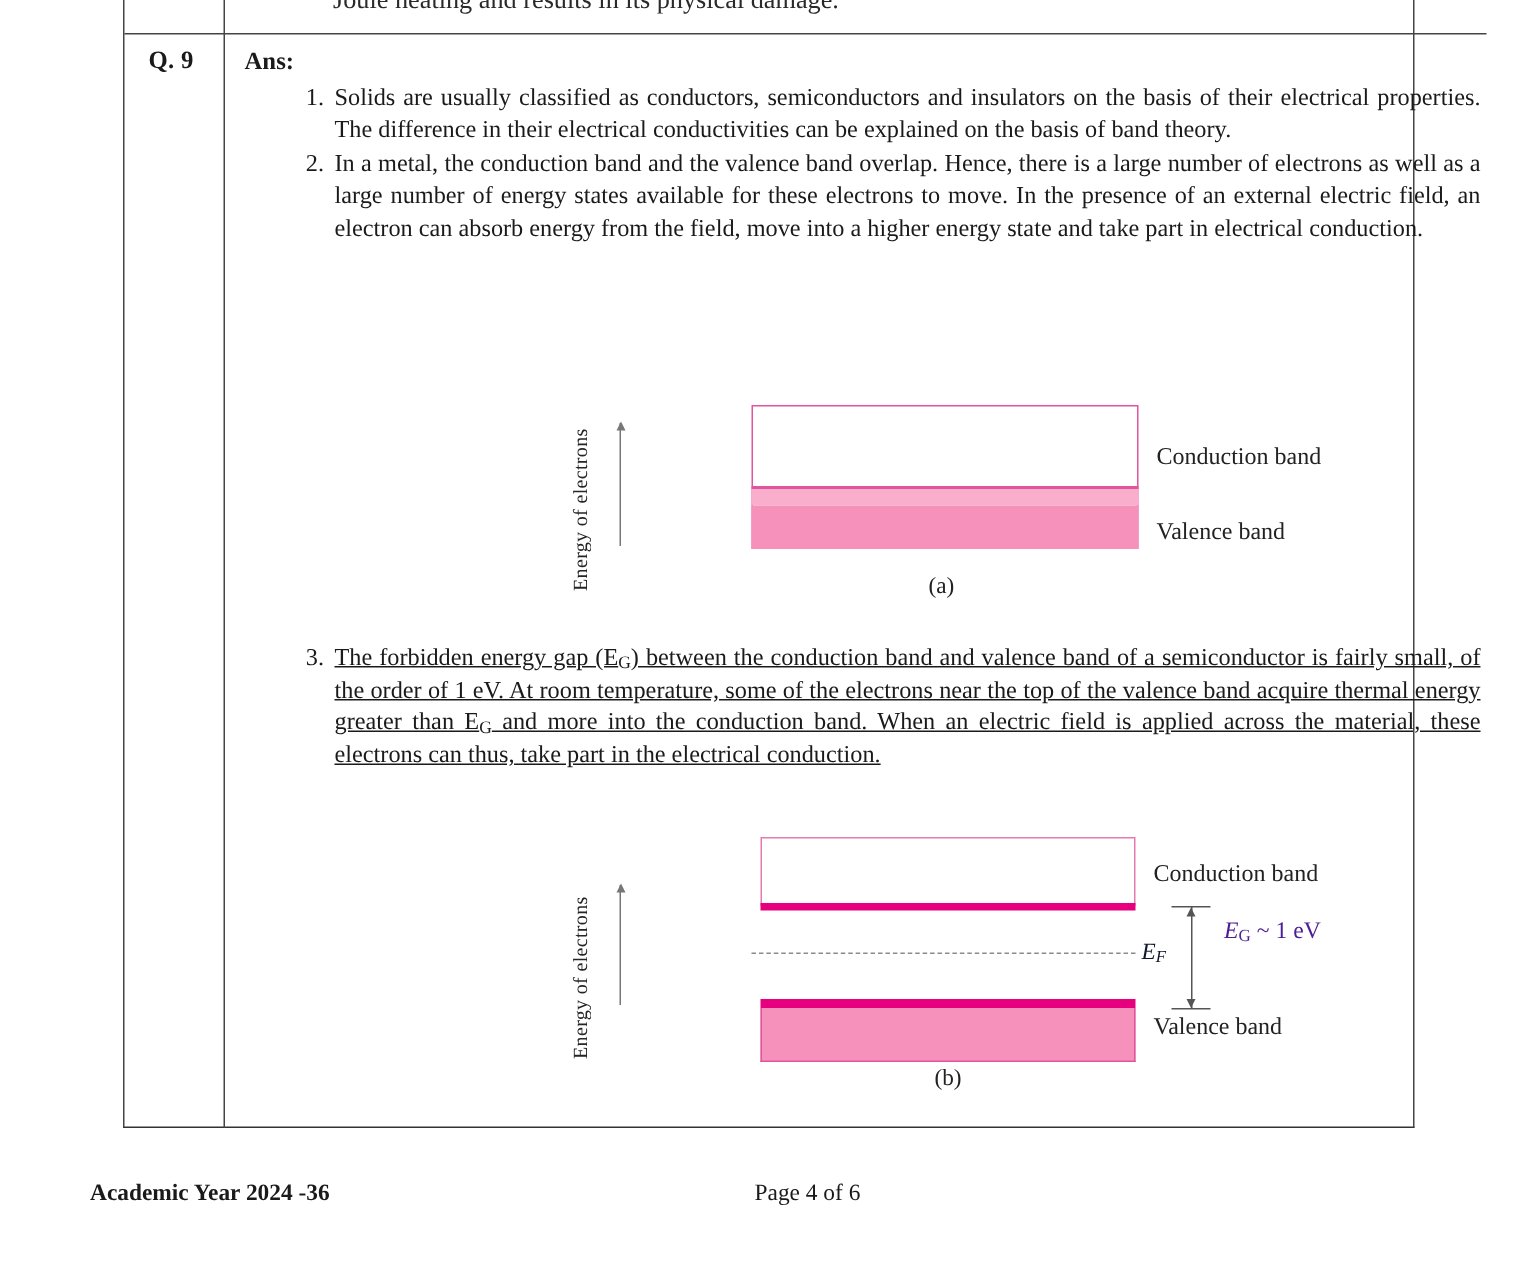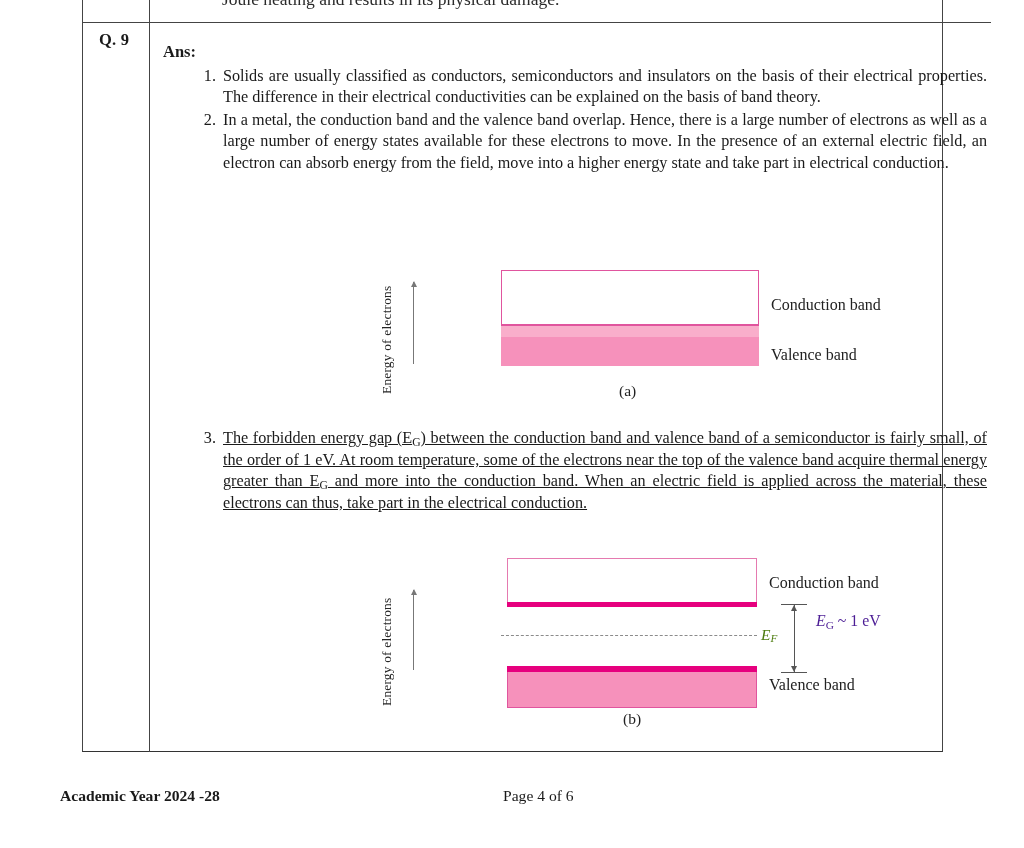--- a/index.html
+++ b/index.html
@@ -81,21 +81,21 @@
   }
 
   .q-title {
     font-weight: bold;
     font-size: 16.5px;
     line-height: 1.3;
   }
   .ans-label {
     font-weight: bold;
     font-size: 16.5px;
-    margin-top: 14px;
+    margin-top: 3px;
   }
 
   ol.points {
     margin: 4px 0 0 0;
     padding: 0 0 0 60px;
     list-style: none;
     counter-reset: pt;
   }
   ol.points > li {
     counter-increment: pt;
@@ -194,21 +194,21 @@
   .fermi-line {
     position: absolute;
     left: 122px; top: 83px; width: 256px;
     border-top: 1.5px dashed #8b8b8b;
   }
   .fermi-label {
     position: absolute;
     left: 382px; top: 74px;
     font-style: italic;
     font-size: 15.5px;
-    color: #4d7c0f;
+    color: #0f172a;
   }
 
   .gap-bar {
     position: absolute;
     left: 415px; top: 52px;
     width: 0; height: 68px;
     border-left: 1.3px solid #555;
   }
   .gap-cap {
     position: absolute;
@@ -335,14 +335,14 @@
     <div class="gap-label"><i>E</i><sub class="sb">G</sub><span> ~ 1 eV</span></div>
 
     <div class="side-label" style="left:390px; top:22px;">Conduction band</div>
     <div class="side-label" style="left:390px; top:124px;">Valence band</div>
 
     <div class="fig-caption" style="left:244px; top:158px;">(b)</div>
   </div>
 
 </div>
 
-<div class="footer-left">Academic Year 2024 -28</div>
+<div class="footer-left">Academic Year 2024 -36</div>
 <div class="footer-center">Page 4 of 6</div>
 
 </body></html>

